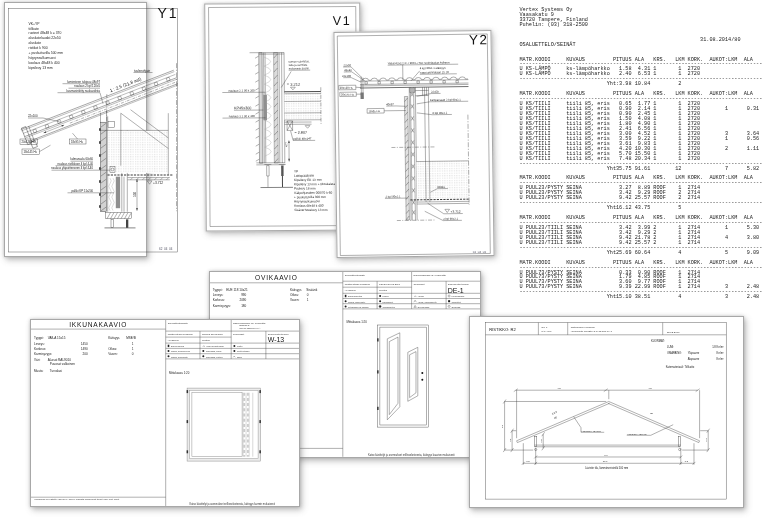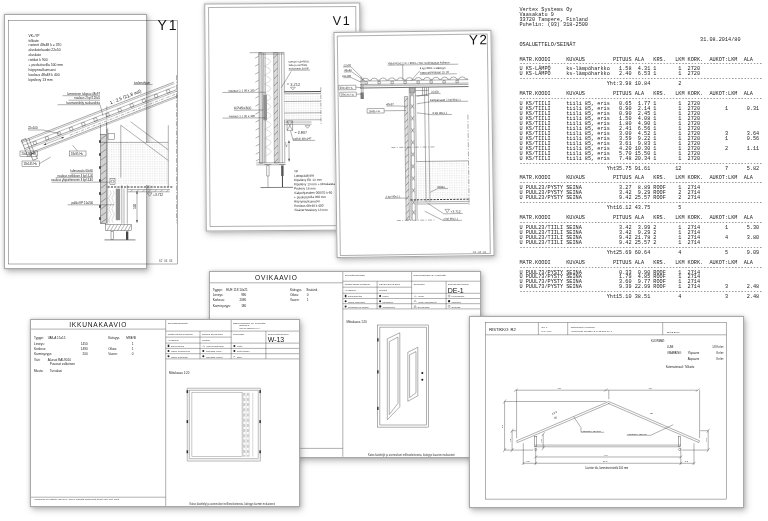--- a/index.html
+++ b/index.html
@@ -393,21 +393,21 @@
 <text x="442.3" y="219.9" font-size="2.8" fill="#222">2 kpl 90x3.1</text>
 <line x1="442.3" y1="220.6" x2="461" y2="220.6" class="s" stroke-width="0.3"></line>
 <line x1="442.3" y1="220.6" x2="424" y2="211" class="s" stroke-width="0.3"></line>
 
 <line x1="396" y1="219.9" x2="435" y2="219.9" class="s" stroke-width="0.5" stroke-dasharray="4 1.4 1 1.4"></line>
 
 <text x="471.5" y="253.5" font-size="3" fill="#556">62_04_02</text>
 </svg>
 </div>
 
-<div class="page" style="left:3.5px;top:14px;width:143px;height:255px">
+<div class="page" style="left:3.5px;top:2px;width:143px;height:255px">
 <svg width="176" height="253" viewBox="4.5 2.8 176 253">
 <defs>
 <pattern id="dots1" width="2.4" height="2.4" patternUnits="userSpaceOnUse">
 <rect width="2.4" height="2.4" fill="#fff"></rect>
           <rect x="0.4" y="0.4" width="0.6" height="0.6" fill="#999"></rect>
 </pattern>
 </defs>
 
 <rect x="8" y="8.3" width="169" height="243.5" class="s" stroke-width="0.8"></rect>
 

